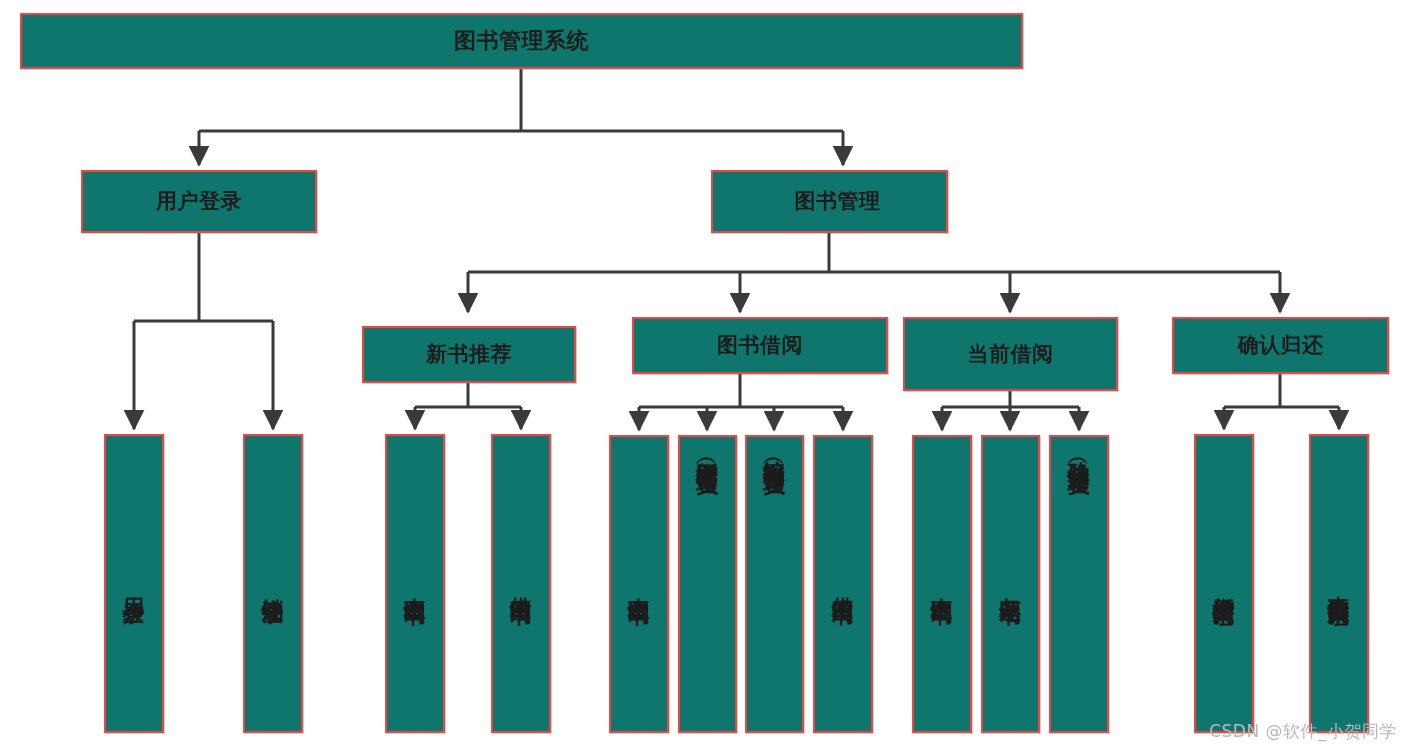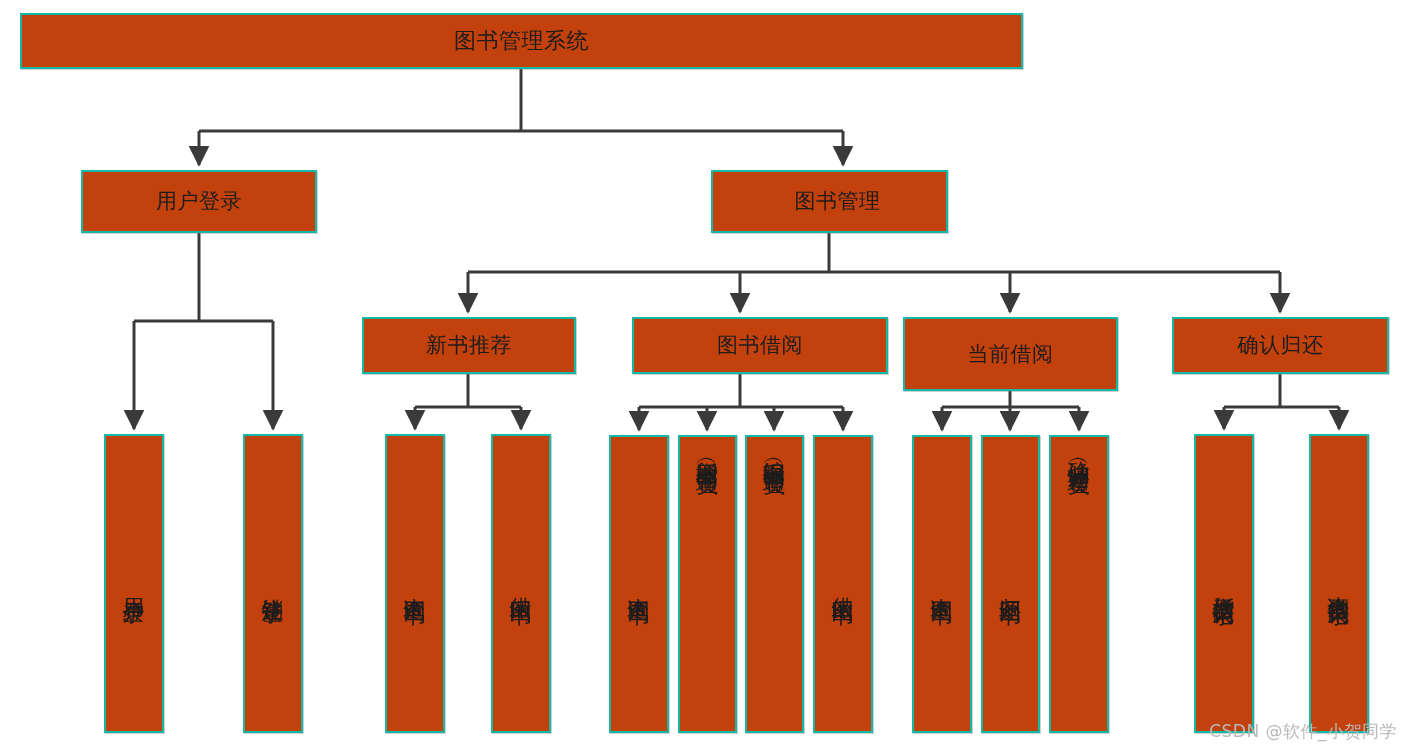--- a/index.html
+++ b/index.html
@@ -20,27 +20,28 @@
     position: absolute;
     left: 0;
     top: 0;
     width: 1405px;
     height: 747px;
     pointer-events: none;
   }
   .node {
     position: absolute;
     box-sizing: border-box;
-    border: 2px solid #14b8a6;
-    background: #c2410c;
+    border: 2px solid #ef4444;
+    background: #0f766e;
     display: flex;
     align-items: center;
     justify-content: center;
     color: #1c1c1c;
     box-shadow: 1px 1px 0 rgba(120,120,120,0.35);
+    font-weight: bold;
   }
   .node .label {
     display: block;
     text-align: center;
     line-height: 1.18;
     letter-spacing: 0.5px;
   }
   
   .node.horiz .label {
     writing-mode: horizontal-tb;
@@ -136,21 +137,21 @@
   </div>
 
   <div class="node horiz" style="left:81px; top:170px; width:236px; height:63px;">
     <span class="label">用户登录</span>
   </div>
 
   <div class="node horiz" style="left:711px; top:170px; width:237px; height:63px;padding-left:16px;">
     <span class="label">图书管理</span>
   </div>
 
-  <div class="node horiz" style="left:362px; top:317px; width:214px; height:57px;">
+  <div class="node horiz" style="left:362px; top:326px; width:214px; height:57px;">
     <span class="label">新书推荐</span>
   </div>
 
   <div class="node horiz" style="left:632px; top:317px; width:256px; height:57px;">
     <span class="label">图书借阅</span>
   </div>
 
   <div class="node horiz" style="left:903px; top:317px; width:215px; height:74px;">
     <span class="label">当前借阅</span>
   </div>

